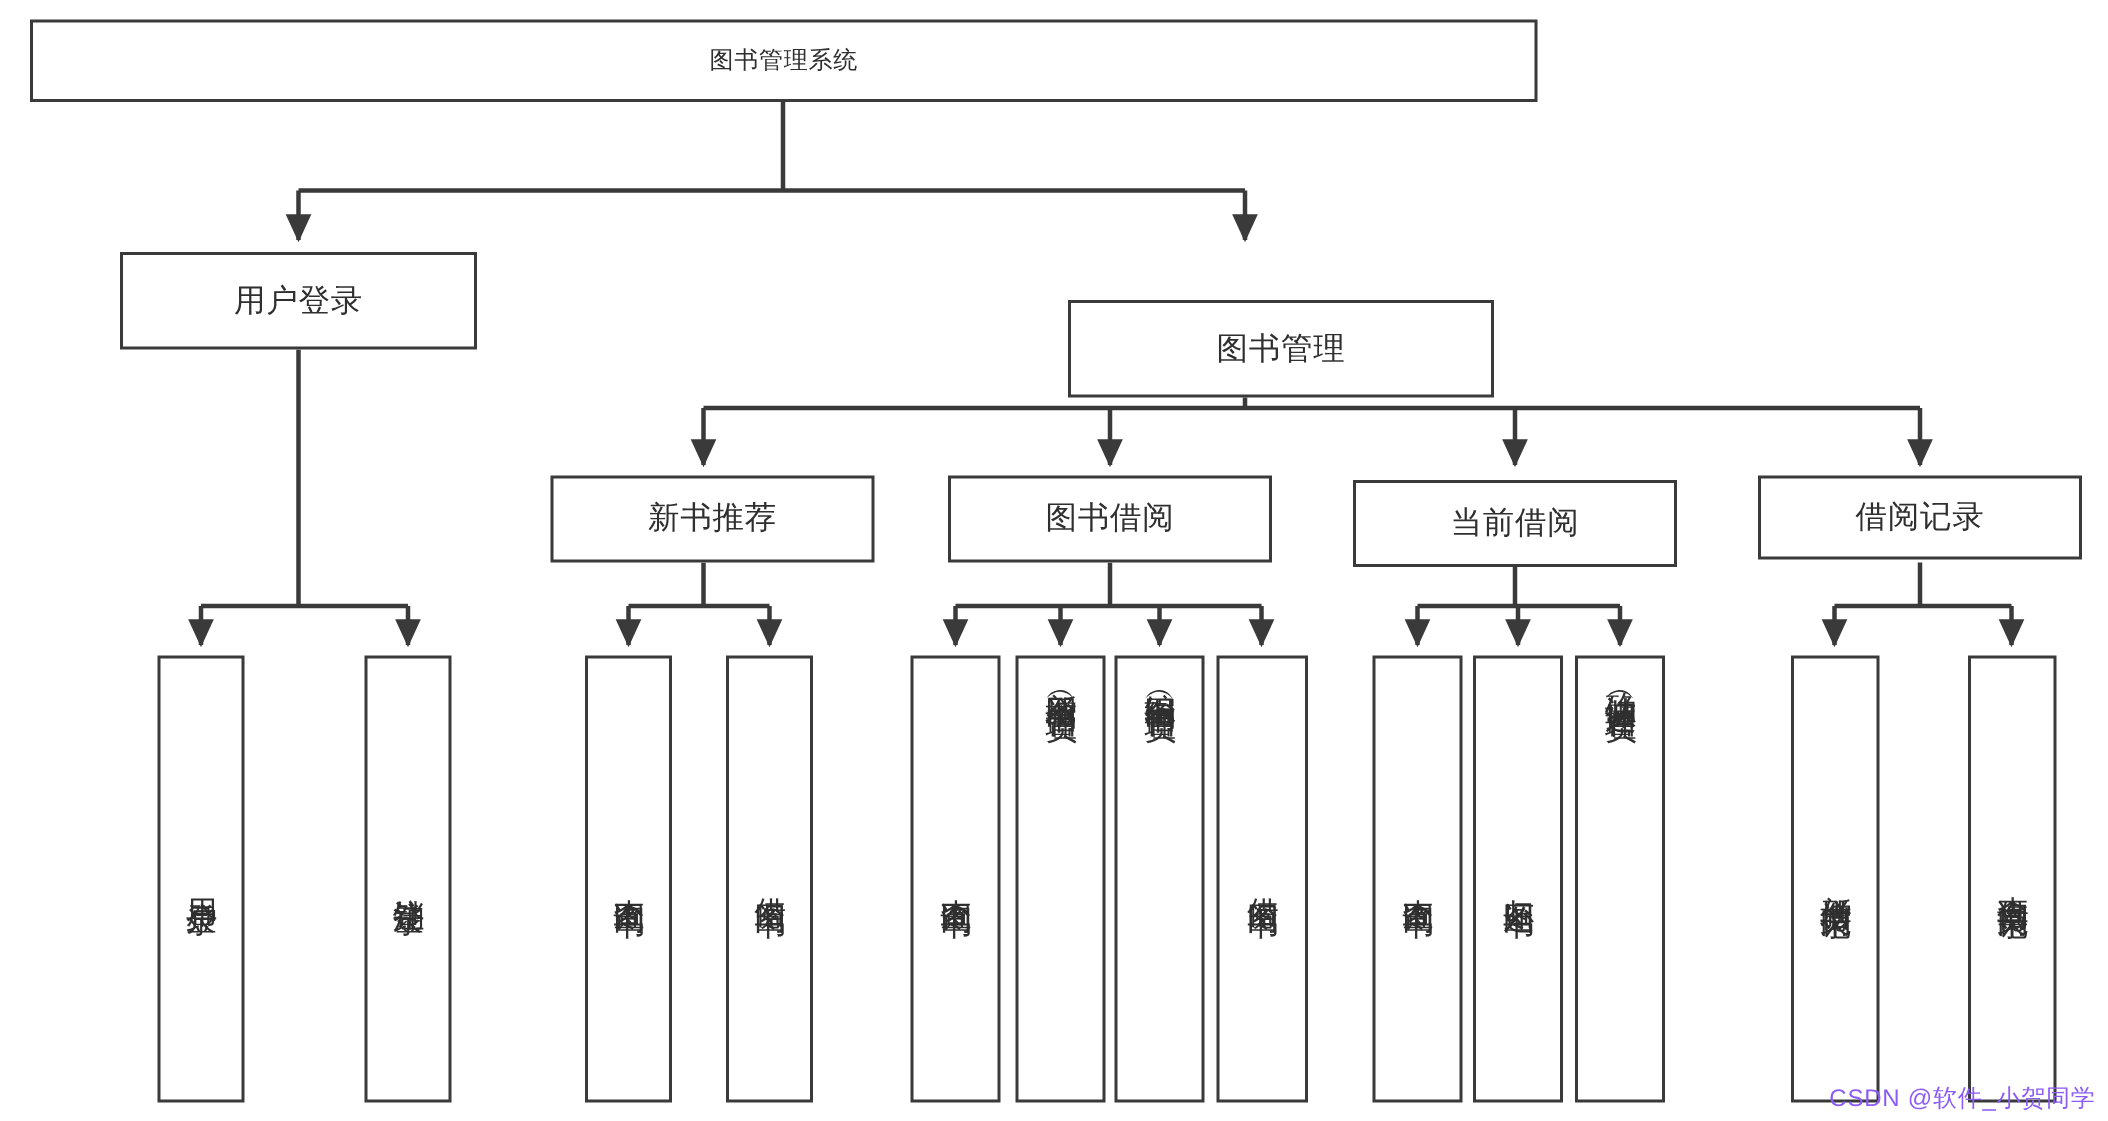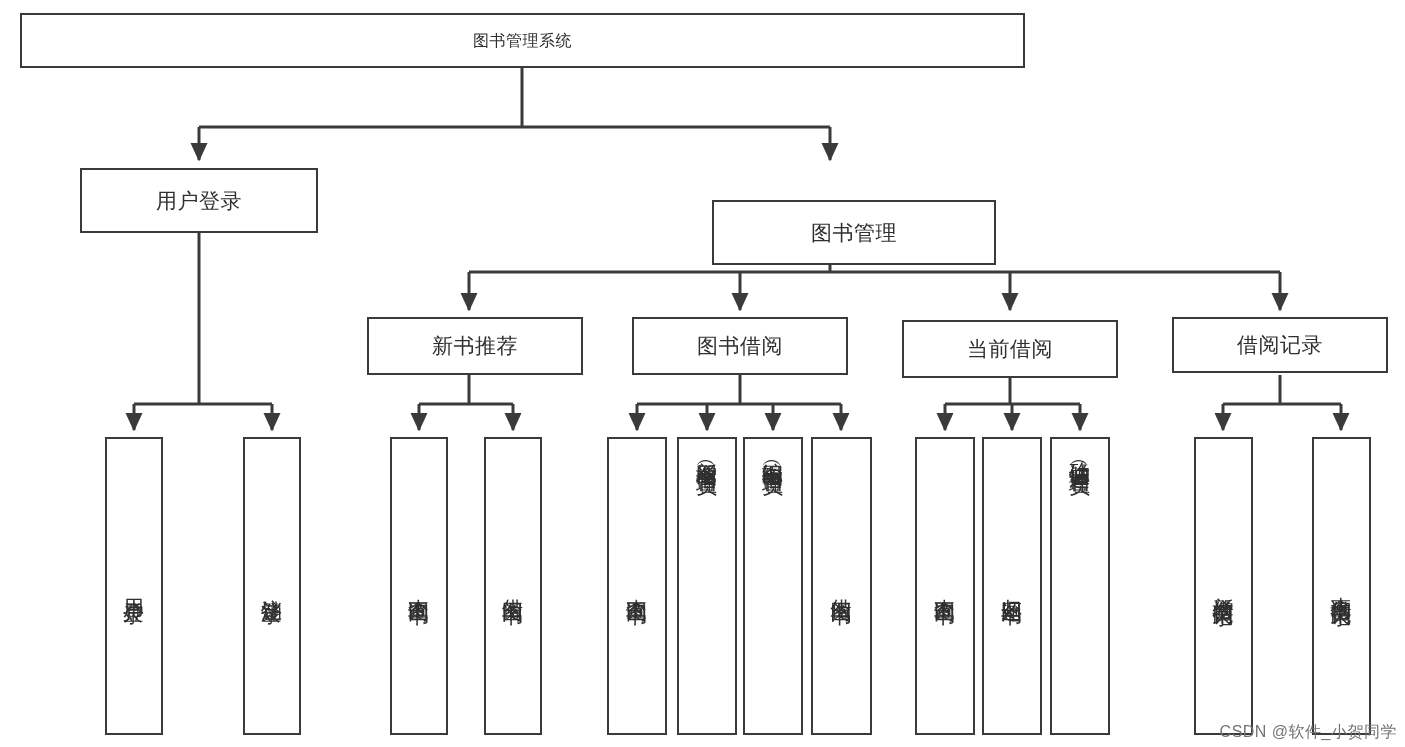--- a/index.html
+++ b/index.html
@@ -65,21 +65,21 @@
   }
   .node.vert.centered {
     align-items: center;
     padding-top: 0;
   }
   #watermark {
     position: absolute;
     right: 8px;
     bottom: 4px;
     font-size: 16px;
-    color: #737373;
+    color: #8b5cf6;
     z-index: 6;
     white-space: nowrap;
     letter-spacing: 0.5px;
   }
 </style>
 </head>
 <body>
 
 <div id="diagram-root">
 

